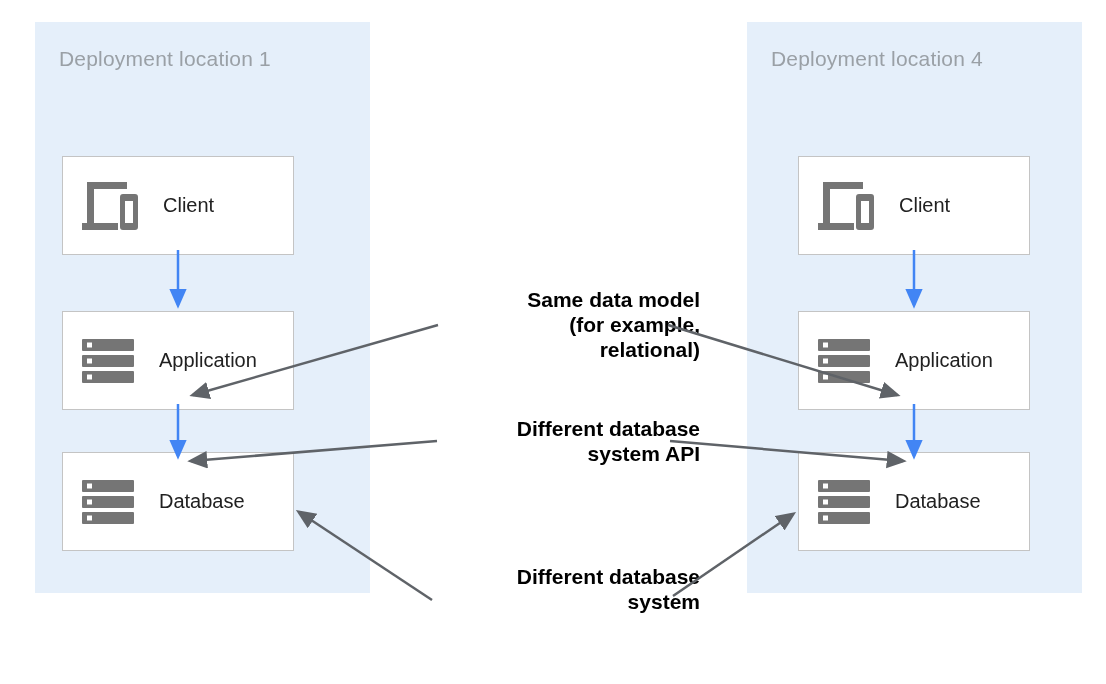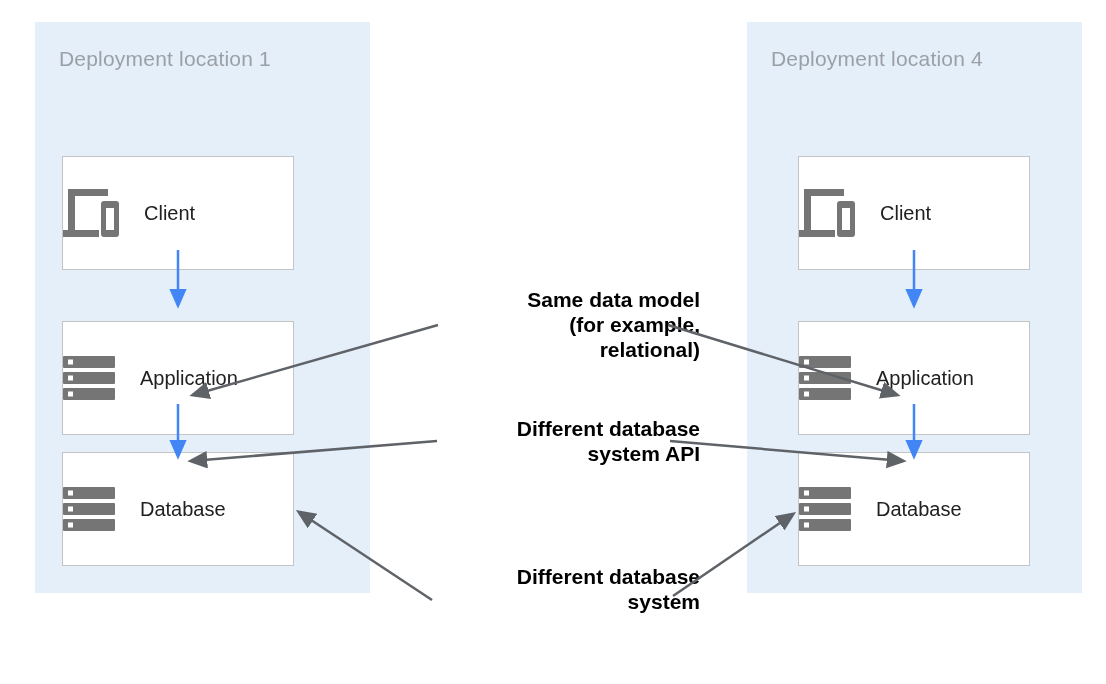--- a/index.html
+++ b/index.html
@@ -24,32 +24,33 @@
     position: absolute;
     top: 25px;
     left: 24px;
     font-size: 21px;
     color: #9aa0a6;
     letter-spacing: 0.2px;
   }
   .node {
     position: absolute;
     width: 232px;
-    height: 114px;
+    height: 99px;
     background: #ffffff;
     border: 1px solid #c4c4c4;
     box-sizing: border-box;
     display: flex;
     align-items: center;
+    padding-left: 19px;
     gap: 25px;
   }
   .col-left  { left: 62px; }
   .col-right { left: 798px; }
   .row-client      { top: 156px; }
-  .row-application { top: 311px; margin-top: 10px; }
+  .row-application { top: 311px; }
   .row-database    { top: 452px; }
   .node-label {
     font-size: 20px;
     color: #212121;
   }
   .icon { display: inline-flex; flex: 0 0 auto; }
   .overlay {
     position: absolute;
     left: 0; top: 0;
     width: 1106px; height: 684px;

